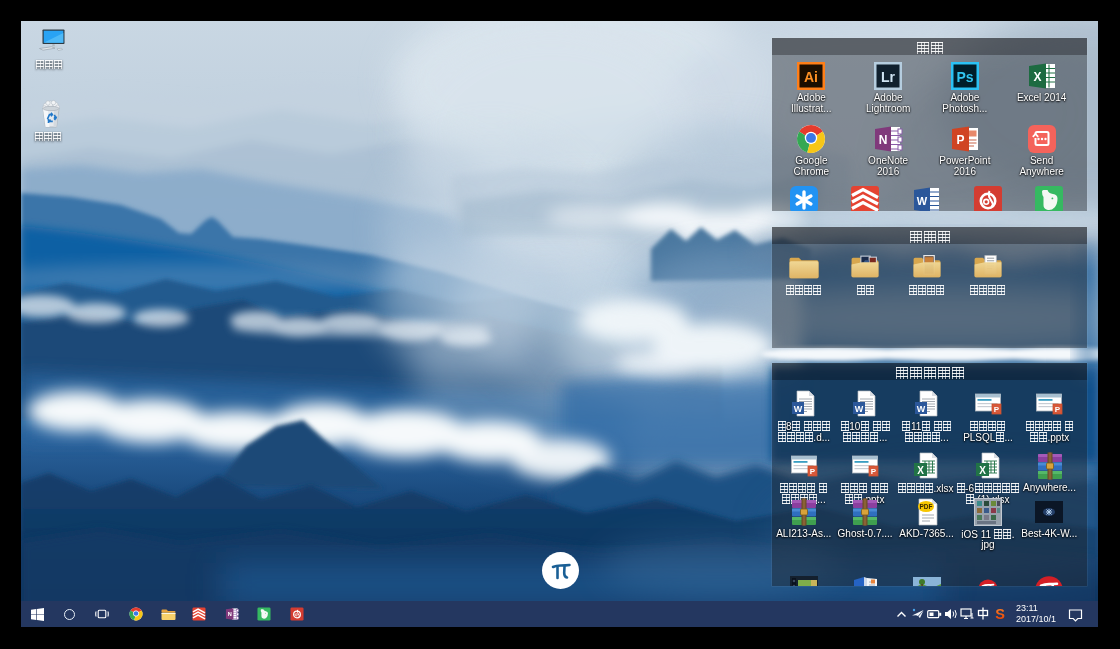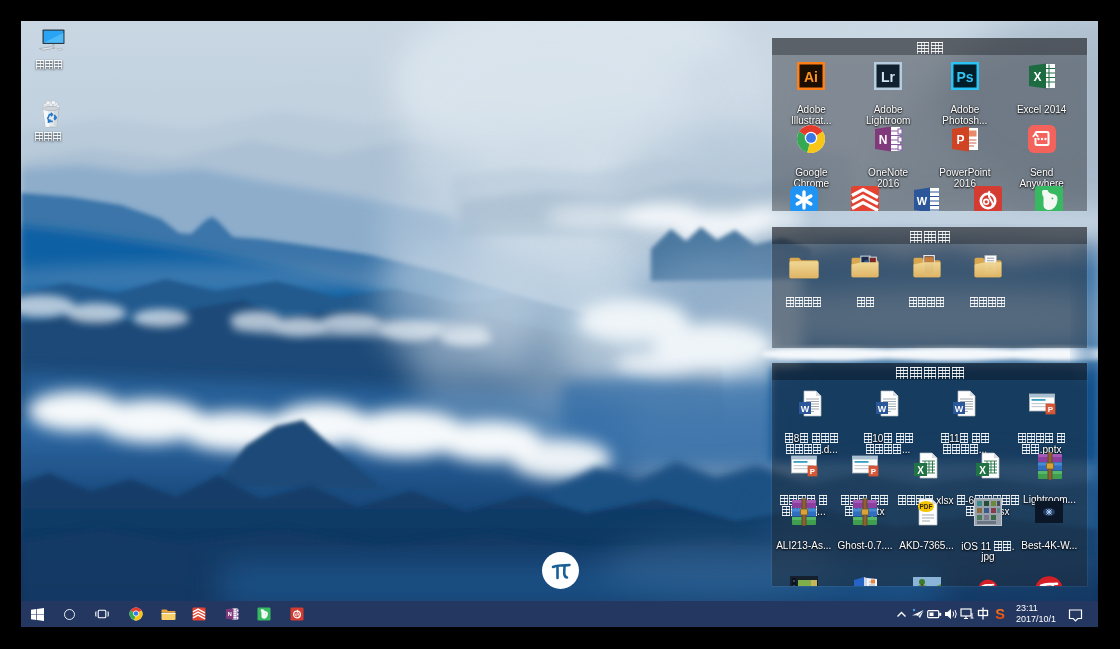--- a/index.html
+++ b/index.html
@@ -9,21 +9,21 @@
 
 .z{display:inline-block;width:8px;height:9.5px;margin:0 .5px;vertical-align:-1px;
 background:repeating-linear-gradient(180deg,rgba(255,255,255,.92) 0 1px,transparent 1px 3px),
 repeating-linear-gradient(90deg,rgba(255,255,255,.68) 0 1px,transparent 1px 3.6px)}
 .zh{width:12px;height:12px;margin:0 1px;vertical-align:-2px}
 
 .panel{position:absolute;left:751px;width:315px;background:rgba(30,33,38,.42);box-shadow:0 0 0 .5px rgba(255,255,255,.12)}
 .phead{position:absolute;left:0;top:0;width:100%;height:17px;background:rgba(0,0,0,.30);text-align:center;line-height:17px}
 .row{position:absolute;left:752px;width:307px;display:flex}
 .cell{flex:1;display:flex;flex-direction:column;align-items:center}
-.lab{margin-top:14px;font-size:10px;line-height:10.5px;color:#fff;text-align:center;text-shadow:0 1px 2px #000,0 0 2px rgba(0,0,0,.8);white-space:nowrap}
+.lab{margin-top:2px;font-size:10px;line-height:10.5px;color:#fff;text-align:center;text-shadow:0 1px 2px #000,0 0 2px rgba(0,0,0,.8);white-space:nowrap}
 .ic{width:30px;height:30px;position:relative;flex:none}
 
 #bar{position:absolute;left:0;top:580px;width:1077px;height:26px;background:#243760}
 #clock{position:absolute;right:42px;top:582px;text-align:left;color:#fff;font-size:9px;line-height:11px}
 
 .dlab{position:absolute;color:#fff;font-size:10px;text-align:center;text-shadow:0 1px 2px #000}
 .dlab .z{filter:drop-shadow(0 1px 1px rgba(0,0,0,.8))}
 </style></head>
 <body>
 <svg width="0" height="0" style="position:absolute">
@@ -622,20 +622,26 @@
 <div class="cell">
         <svg class="ic" viewBox="0 0 30 30">
           <use href="#s-doc"></use>
         </svg>
         <div class="lab"><span class="z"></span>11<span class="z"></span> <span class="z"></span><span class="z"></span><br><span class="z"></span><span class="z"></span><span class="z"></span><span class="z"></span>...</div>
       </div>
 <div class="cell">
         <svg class="ic" viewBox="0 0 30 30">
           <use href="#s-pptf"></use>
         </svg>
+        <div class="lab"><span class="z"></span><span class="z"></span><span class="z"></span><span class="z"></span><br>PLSQL<span class="z"></span>...</div>
+      </div>
+<div class="cell">
+        <svg class="ic" viewBox="0 0 30 30">
+          <use href="#s-pptf"></use>
+        </svg>
         <div class="lab"><span class="z"></span><span class="z"></span><span class="z"></span><span class="z"></span> <span class="z"></span><br><span class="z"></span><span class="z"></span>.pptx</div>
       </div>
 </div>
 <div class="row" style="top:430px">
 <div class="cell">
         <svg class="ic" viewBox="0 0 30 30">
           <use href="#s-pptf"></use>
         </svg>
         <div class="lab"><span class="z"></span><span class="z"></span><span class="z"></span><span class="z"></span> <span class="z"></span><br><span class="z"></span><span class="z"></span><span class="z"></span><span class="z"></span>...</div>
       </div>
@@ -654,21 +660,21 @@
 <div class="cell">
         <svg class="ic" viewBox="0 0 30 30">
           <use href="#s-xls"></use>
         </svg>
         <div class="lab"><span class="z"></span>-6<span class="z"></span><span class="z"></span><span class="z"></span><span class="z"></span><span class="z"></span><br><span class="z"></span> (1).xlsx</div>
       </div>
 <div class="cell">
         <svg class="ic" viewBox="0 0 30 30">
           <use href="#s-rar"></use>
         </svg>
-        <div class="lab">Lightroom...</div>
+        <div class="lab">Anywhere...</div>
       </div>
 </div>
 <div class="row" style="top:476px">
 <div class="cell">
         <svg class="ic" viewBox="0 0 30 30">
           <use href="#s-rar"></use>
         </svg>
         <div class="lab">ALI213-As...</div>
       </div>
 <div class="cell">

